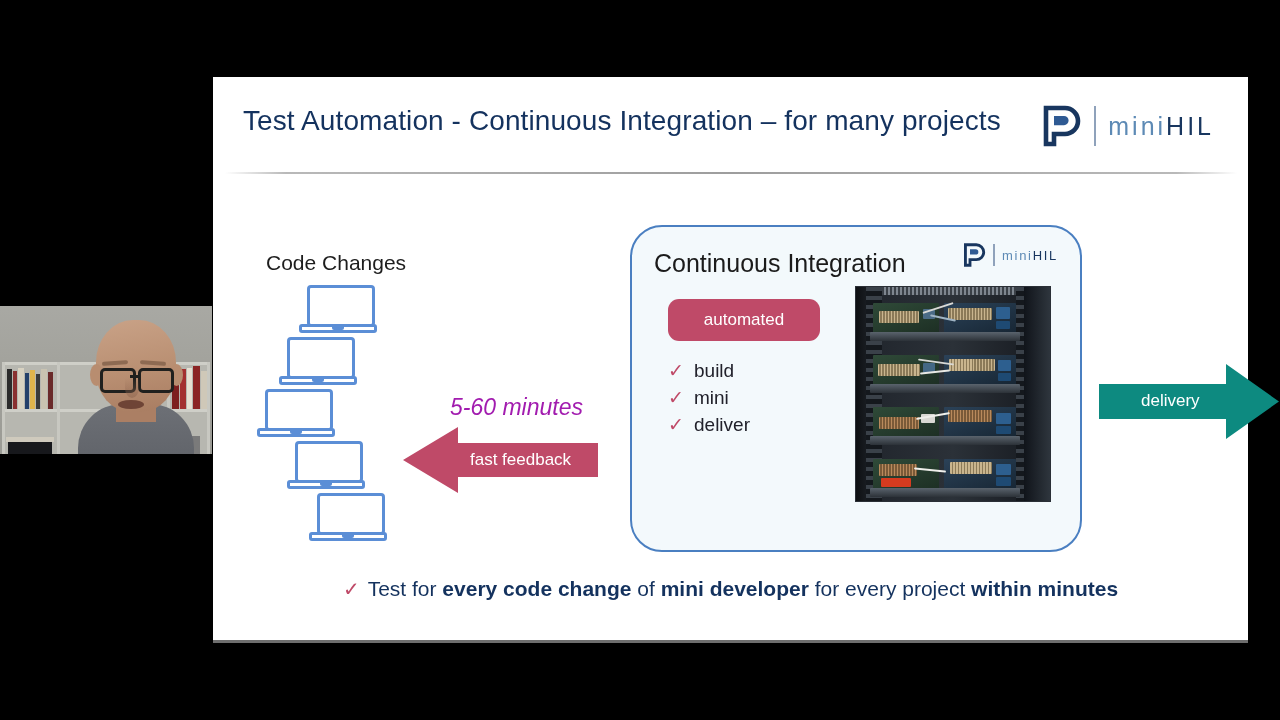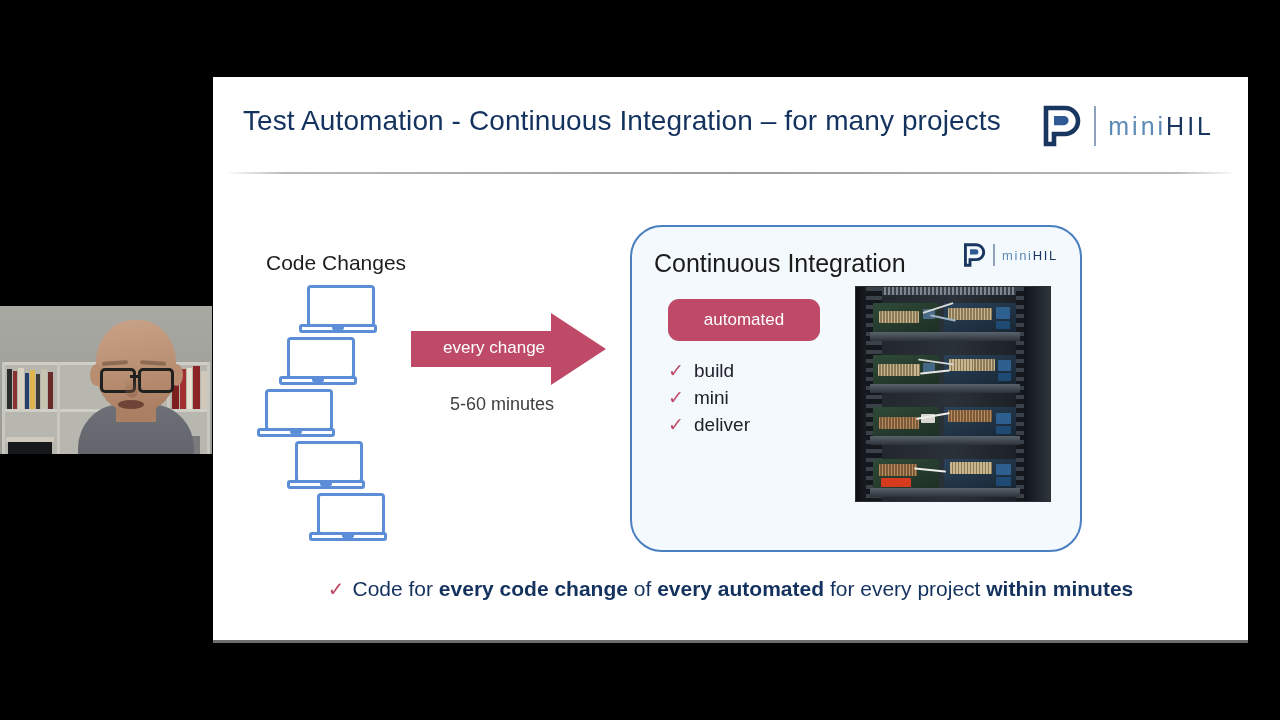--- a/index.html
+++ b/index.html
@@ -79,21 +79,21 @@
   .lp-screen{position:absolute;left:8px;top:0;width:62px;height:36px;
     border:3.4px solid #5b8ed6;border-radius:4px;background:#fff;}
   .lp-base{position:absolute;left:0;bottom:0;width:78px;height:9px;}
   .lp-base:before{content:"";position:absolute;left:0;top:0;width:78px;height:9px;
     border:3.4px solid #5b8ed6;border-radius:3px;box-sizing:border-box;background:#fff;}
   .lp-notch{position:absolute;left:33px;top:1px;width:12px;height:5px;background:#5b8ed6;border-radius:2px;}
 
   
   .arrow-right{position:absolute;}
   .arrow-label{position:absolute;color:#fff;font-size:17px;white-space:nowrap;}
-  .mid-label{position:absolute;font-size:18px;color:#404040;white-space:nowrap;}
+  .mid-label{position:absolute;font-size:23px;color:#a21caf;white-space:nowrap;font-style:italic;}
 
   
   .ci-box{
     position:absolute;left:417px;top:148px;width:448px;height:323px;
     border:2.4px solid #4a7fc1;border-radius:32px;background:#f3f9fc;
   }
   .ci-title{position:absolute;left:22px;top:22px;font-size:25px;color:#1b1b1b;white-space:nowrap;}
   .pill{
     position:absolute;border-radius:11px;background:#bf4a68;color:#fff;
     display:flex;align-items:center;justify-content:center;font-size:17px;
@@ -264,29 +264,29 @@
           </div>
       </div>
       <div class="laptop" style="left:56px;top:208px;">
         <div class="lp-screen"></div>
           <div class="lp-base">
             <div class="lp-notch"></div>
           </div>
       </div>
     </div>
 
-    <div class="arrow-right" style="left:198px;top:236px;">
-      <svg width="195" height="72" viewBox="0 0 195 72">
-        <path d="M0 18 H140 V0 L195 36 L140 72 V54 H0 Z" fill="#bf4a68"></path>
+
+    <div class="mid-label" style="left:237px;top:317px;">5-60 minutes</div>
+
+    <div class="arrow-right" style="left:190px;top:350px;">
+      <svg width="195" height="66" viewBox="0 0 195 66">
+        <path d="M195 16 H55 V0 L0 33 L55 66 V50 H195 Z" fill="#bf4a68"></path>
       </svg>
-      <div class="arrow-label" style="left:32px;top:25px;">every change</div>
-    </div>
-
-    <div class="mid-label" style="left:237px;top:317px;">5-60 minutes</div>
-
+      <div class="arrow-label" style="left:67px;top:23px;">fast feedback</div>
+    </div>
 
     <div class="ci-box">
       <div class="ci-title">Continuous Integration</div>
 
       <div class="logo logo-ci" style="position:absolute;">
         <svg class="pmark" width="24" height="24" viewBox="0 0 42 42">
           <path d="M6 3 H25 a13 13 0 0 1 0 26 H14 V39 H6 Z" fill="none" stroke="#18365f" stroke-width="5"></path>
           <path d="M14 11 H24 a4.6 4.6 0 0 1 0 9.2 H14 Z" fill="#2f5a93"></path>
         </svg>
         <div class="bar"></div>
@@ -374,19 +374,25 @@
               <div class="heatsink" style="left:6px;top:3px;width:42px;background:repeating-linear-gradient(90deg,#c9b58e 0px,#c9b58e 1.5px,#8b7a58 1.5px,#8b7a58 3px);"></div>
             <div class="chip" style="left:52px;top:5px;width:15px;height:11px;background:#2d5f8f;"></div>
             <div class="chip" style="left:52px;top:18px;width:15px;height:9px;background:#1e4a73;"></div>
             </div>
           <div class="wire" style="left:44px;top:16px;width:32px;background:#efefeb;transform:rotate(6deg);"></div>
           <div class="shelf-tray"></div>
         </div>
       </div>
     </div>
 
+    <div class="delivery-wrap">
+      <svg width="180" height="75" viewBox="0 0 180 75">
+        <path d="M0 20 H127 V0 L180 37.5 L127 75 V55 H0 Z" fill="#0d8a80"></path>
+      </svg>
+      <div class="arrow-label" style="left:42px;top:27px;">delivery</div>
+    </div>
 
     <div class="bottom-line">
-      <span class="bchk">✓</span><span>Code for </span><b>every code change</b><span> of </span><b>every automated</b><span> for every project </span><b>within minutes</b>
+      <span class="bchk">✓</span><span>Test for </span><b>every code change</b><span> of </span><b>mini developer</b><span> for every project </span><b>within minutes</b>
     </div>
 
   </div>
 </div>
 
 </body></html>

